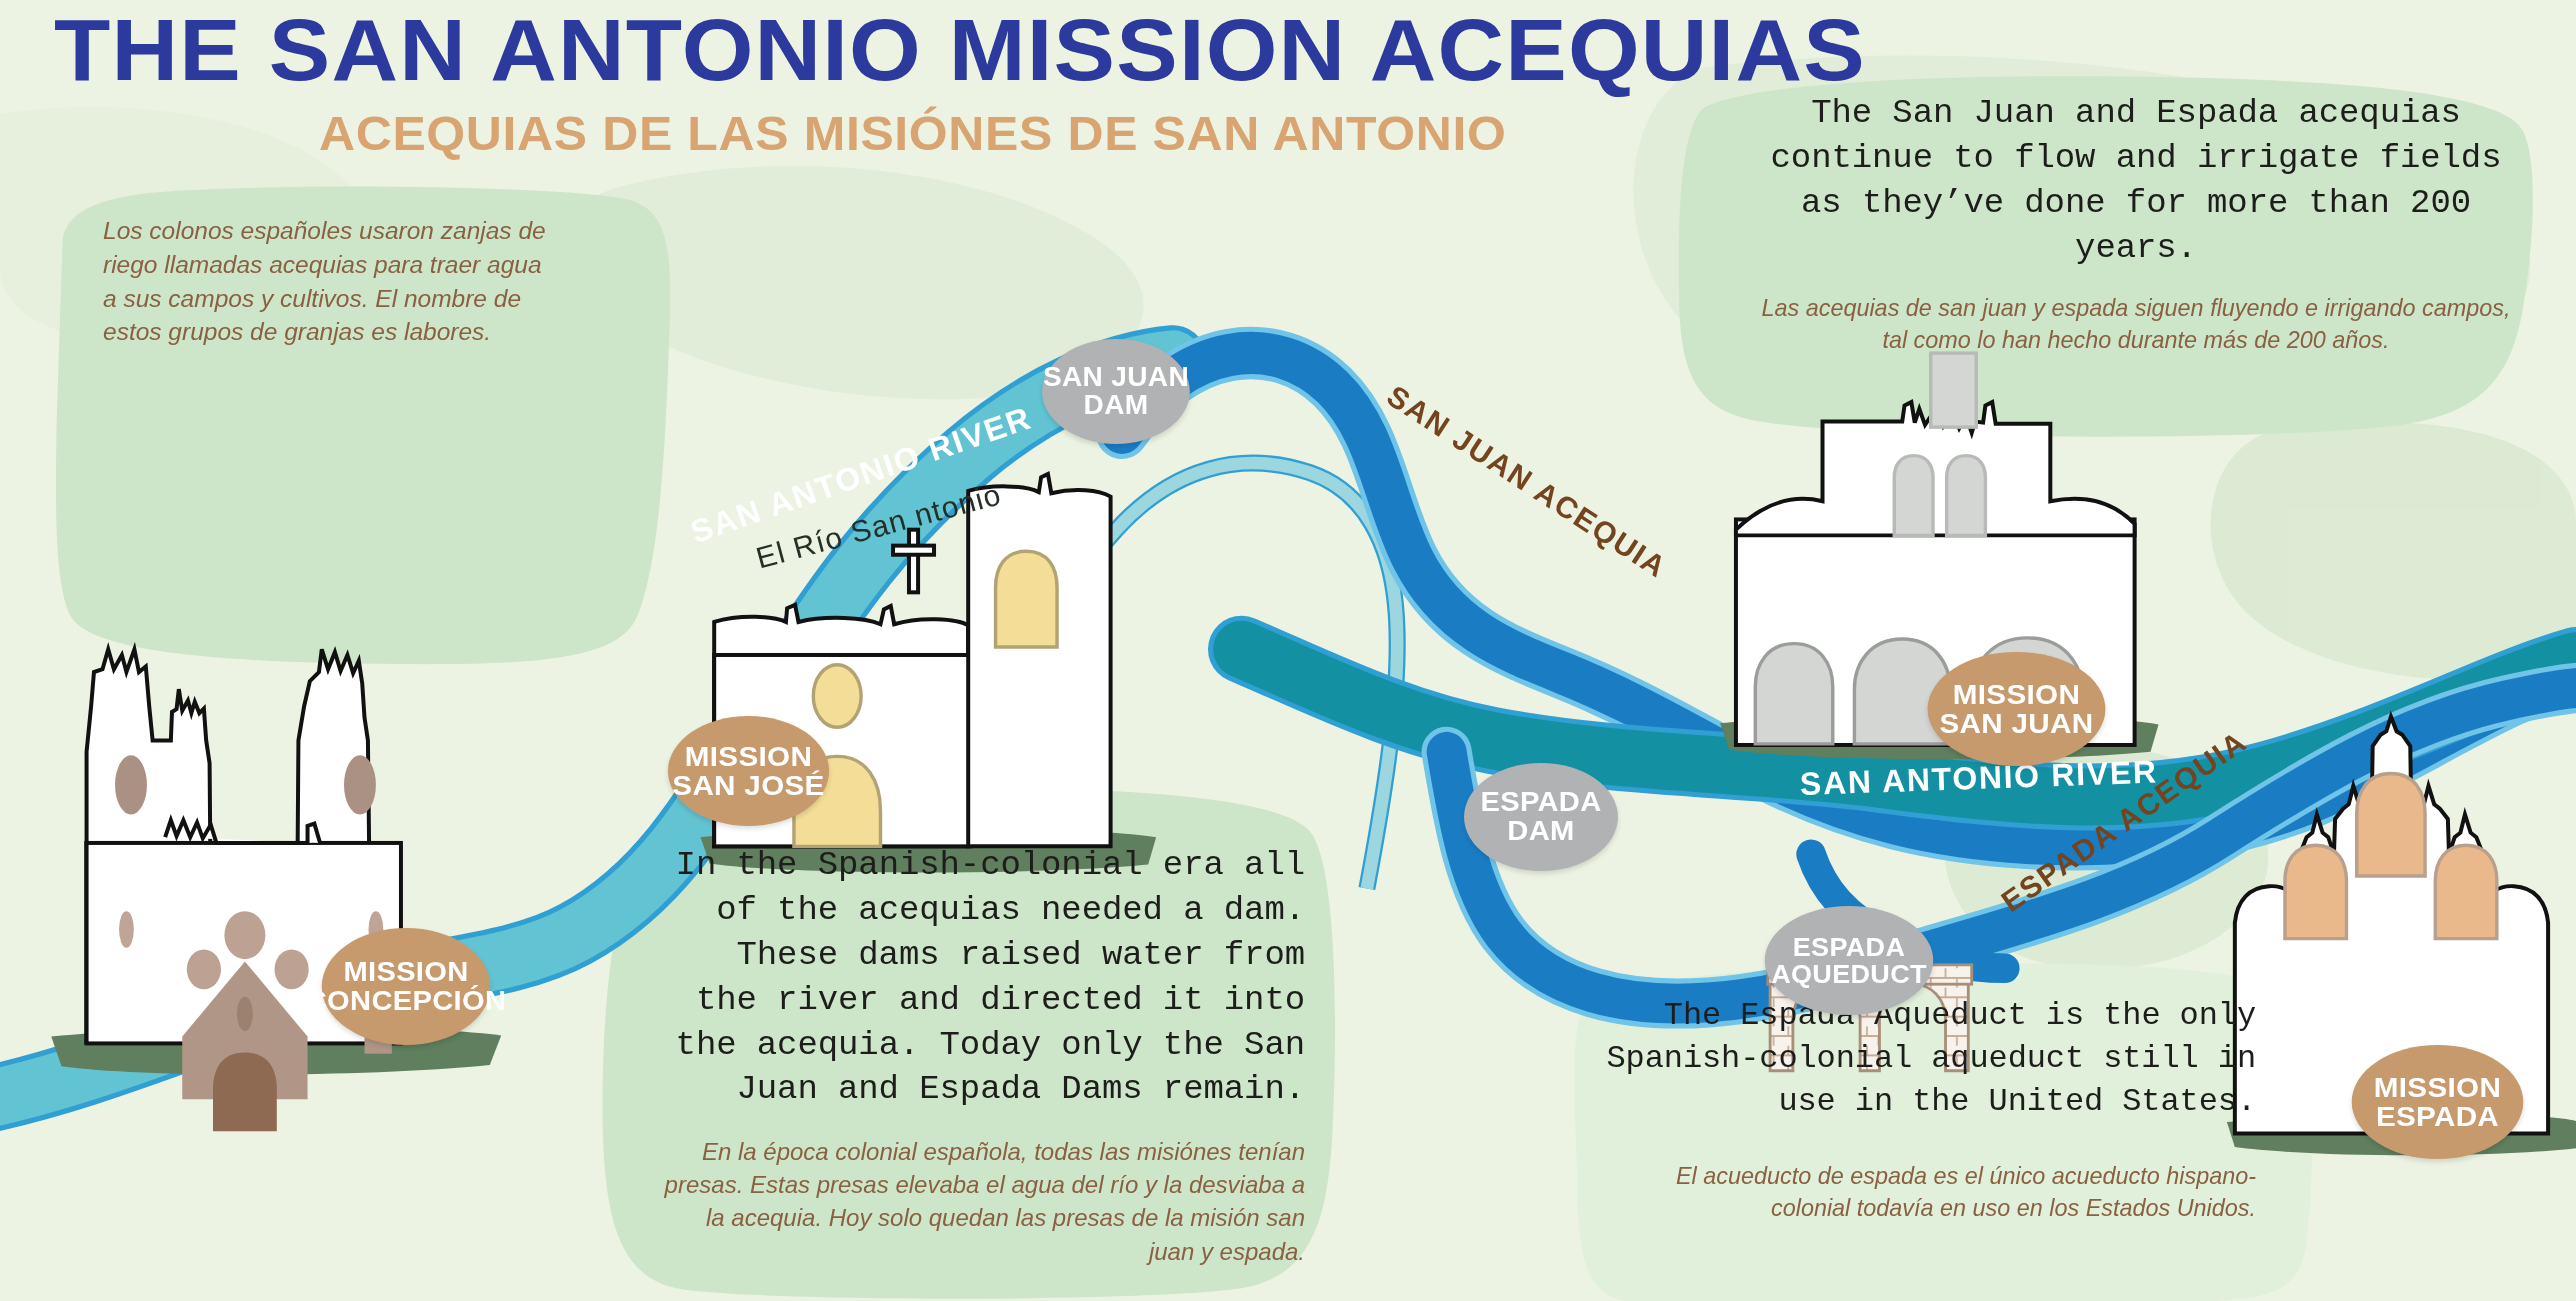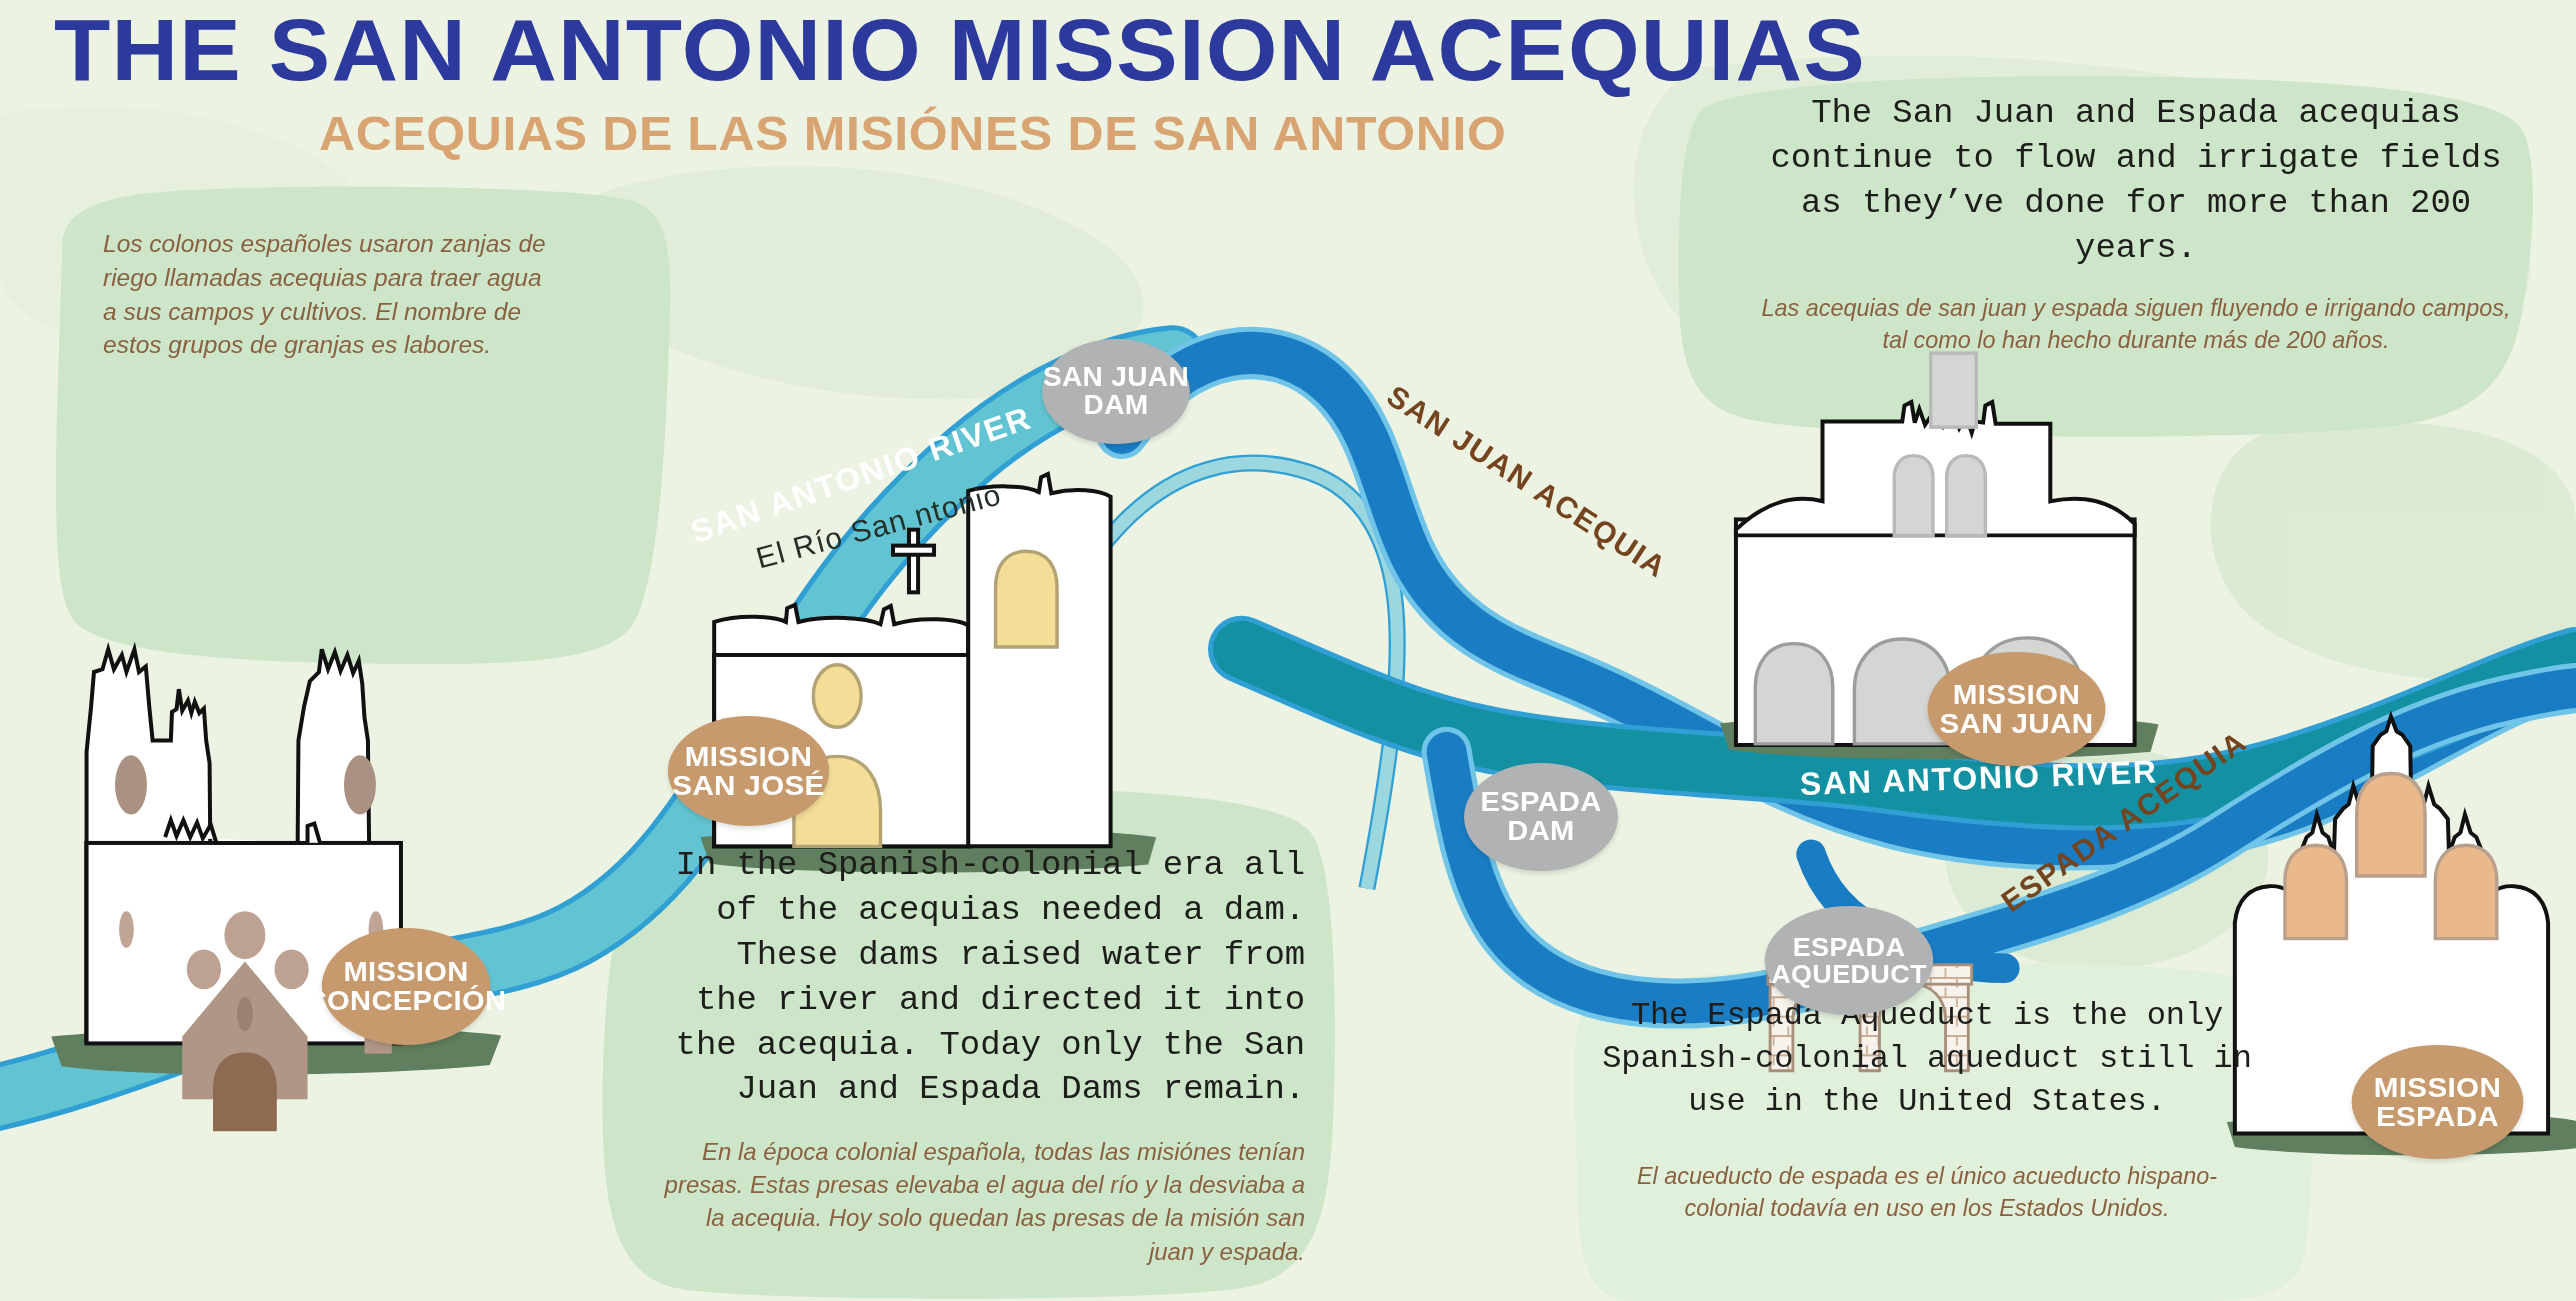--- a/index.html
+++ b/index.html
@@ -52,29 +52,29 @@
   }
   .es{
     font-family:"Liberation Sans Narrow","Liberation Sans",sans-serif;
     font-style:italic;
     color:#8a6140;
     font-size:24.5px;
     line-height:1.38;
   }
 
   #blk-intro{left:79px;top:200px;width:501px;}
-  #blk-intro .es{margin-top:27px;margin-left:24px;width:450px;}
+  #blk-intro .es{margin-top:14px;margin-left:24px;width:450px;}
 
   #blk-topright{left:1760px;top:91px;width:752px;text-align:center;}
   #blk-topright .es{margin-top:21.6px;font-size:23.4px;}
 
   #blk-dams{left:661px;top:843px;width:644px;text-align:right;}
   #blk-dams .es{margin-top:23px;font-size:24px;}
 
-  #blk-aqueduct{left:1598px;top:994px;width:658px;text-align:center;}
+  #blk-aqueduct{left:1598px;top:994px;width:658px;text-align:right;}
   #blk-aqueduct .en{font-size:32px;line-height:1.35;}
   #blk-aqueduct .es{margin-top:36px;font-size:23.4px;}
 
   
   .pill{
     position:absolute;
     display:flex;align-items:center;justify-content:center;
     text-align:center;
     color:#ffffff;
     font-family:"Liberation Sans Narrow","Liberation Sans",sans-serif;

